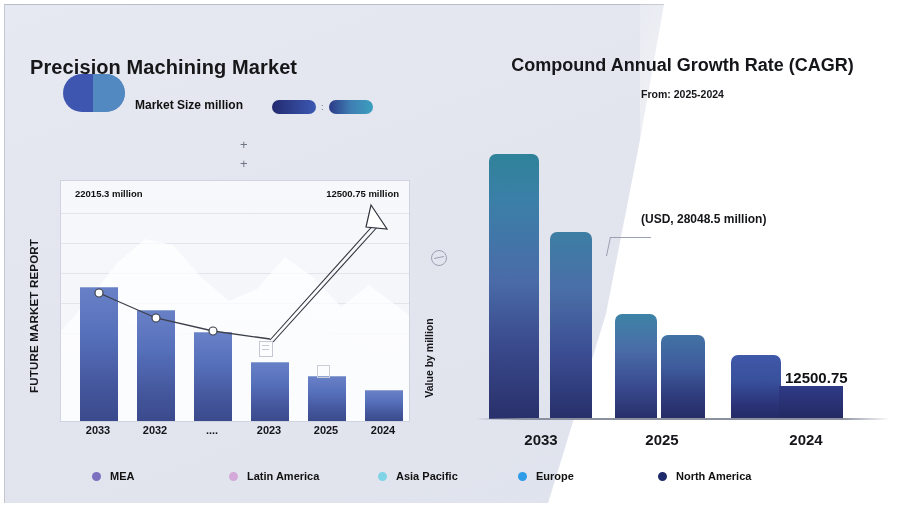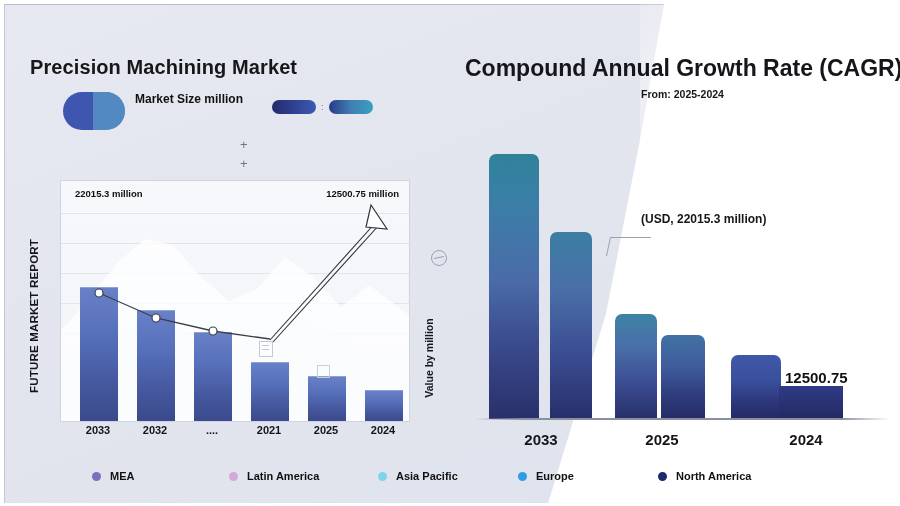--- a/index.html
+++ b/index.html
@@ -35,21 +35,21 @@
 
   
   .panel-left{position:absolute;left:0;top:0;width:465px;height:506px;}
 
   .title-main{
     position:absolute;left:30px;top:56px;
     font-size:20px;font-weight:bold;color:#17171a;letter-spacing:.1px;
     white-space:nowrap;
   }
 
-  .legend-top{position:absolute;left:63px;top:92px;display:flex;align-items:flex-start;}
+  .legend-top{position:absolute;left:63px;top:74px;display:flex;align-items:flex-end;}
   .legend-pillicon{
     width:62px;height:38px;border-radius:19px;
     background:linear-gradient(90deg,#3f56b0 0%,#3f56b0 48%,#5b8cc4 48%,#5b8cc4 100%);
     position:relative;overflow:hidden;
   }
   .legend-pillicon:after{
     content:"";position:absolute;right:0;top:0;width:32px;height:38px;
     border-radius:0 19px 19px 0;background:#5289c0;
   }
   .legend-top-label{
@@ -124,21 +124,21 @@
     display:flex;align-items:center;
   }
   .lb-item{display:flex;align-items:center;position:absolute;}
   .lb-dot{width:9px;height:9px;border-radius:50%;transform:rotate(45deg);}
   .lb-txt{margin-left:9px;font-size:11px;font-weight:bold;color:#111;white-space:nowrap;}
 
   
   .panel-right{position:absolute;left:465px;top:0;width:435px;height:506px;}
   .title-right{
     position:absolute;left:0;top:55px;width:435px;text-align:center;
-    font-size:23px;font-weight:bold;color:#15161a;white-space:nowrap;
+    font-size:18px;font-weight:bold;color:#15161a;white-space:nowrap;
   }
   .sub-right{
     position:absolute;left:0;top:88px;width:435px;text-align:center;
     font-size:10.5px;font-weight:bold;color:#15161a;
   }
   .cagr-big{
     position:absolute;left:173px;top:160px;
     font-size:41px;font-weight:bold;color:#0c0d10;letter-spacing:-.5px;
   }
   .cagr-sub{
@@ -244,21 +244,21 @@
       </svg>
 
       <div class="doc-icon" style="left:198px;top:160px"></div>
       <div class="arrow-icon" style="left:256px;top:184px"></div>
     </div>
 
     <div class="xticks">
       <div class="xtick" style="left:38px">2033</div>
       <div class="xtick" style="left:95px">2032</div>
       <div class="xtick" style="left:152px">....</div>
-      <div class="xtick" style="left:209px">2021</div>
+      <div class="xtick" style="left:209px">2023</div>
       <div class="xtick" style="left:266px">2025</div>
       <div class="xtick" style="left:323px">2024</div>
     </div>
   </div>
 
   <div class="legend-bottom">
     <div class="lb-item" style="left:14px">
       <span class="lb-dot" style="background:#7b6fc0"></span>
       <span class="lb-txt">MEA</span>
     </div>
@@ -278,21 +278,21 @@
       <span class="lb-dot" style="background:#1e2a6b"></span>
       <span class="lb-txt">North America</span>
     </div>
   </div>
 
   <div class="panel-right">
 
     <div class="title-right">Compound Annual Growth Rate (CAGR)</div>
     <div class="sub-right">From: 2025-2024</div>
 
-    <div class="cagr-sub">(USD, 22015.3 million)</div>
+    <div class="cagr-sub">(USD, 28048.5 million)</div>
 
     <div class="rbars">
 
       <div class="rbar" style="left:24px;width:50px;height:265px;
                   background:linear-gradient(180deg,#2f8299 0%,#3b7fa8 18%,#4a6ba8 48%,#3a4a8c 72%,#29306b 100%);"></div>
       <div class="rbar" style="left:85px;width:42px;height:187px;
                   background:linear-gradient(180deg,#3d7ea3 0%,#4a6fa8 30%,#3b4d92 65%,#272f6a 100%);"></div>
 
       <div class="rbar" style="left:150px;width:42px;height:105px;
                   background:linear-gradient(180deg,#3d83a6 0%,#4a6ea8 32%,#3a4b90 68%,#272f6a 100%);"></div>

